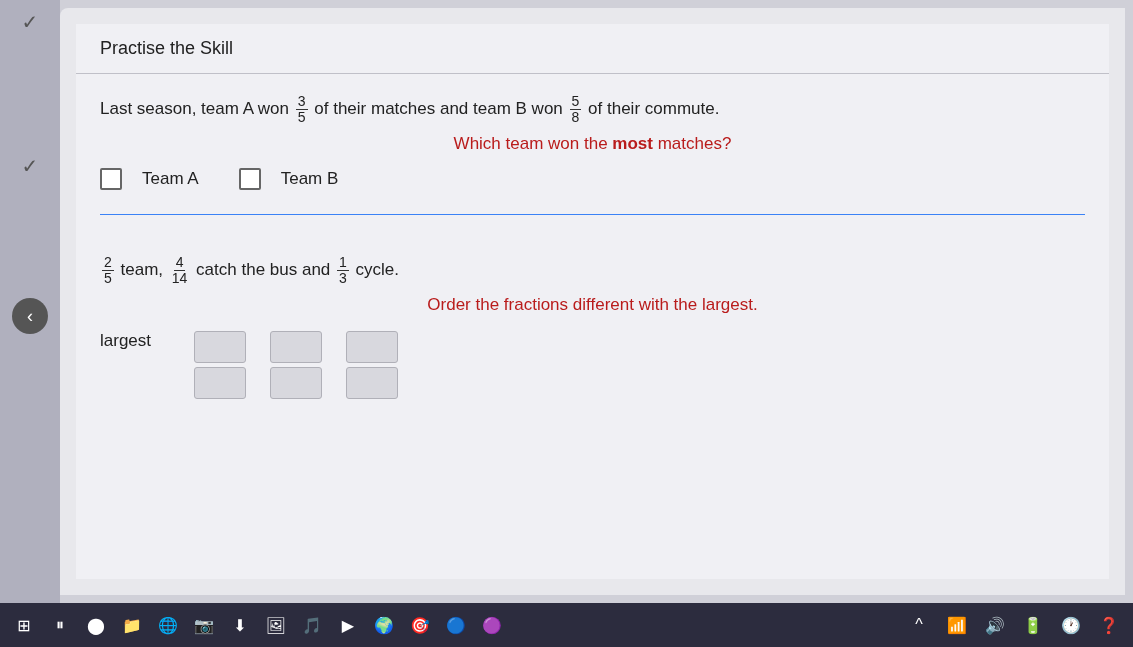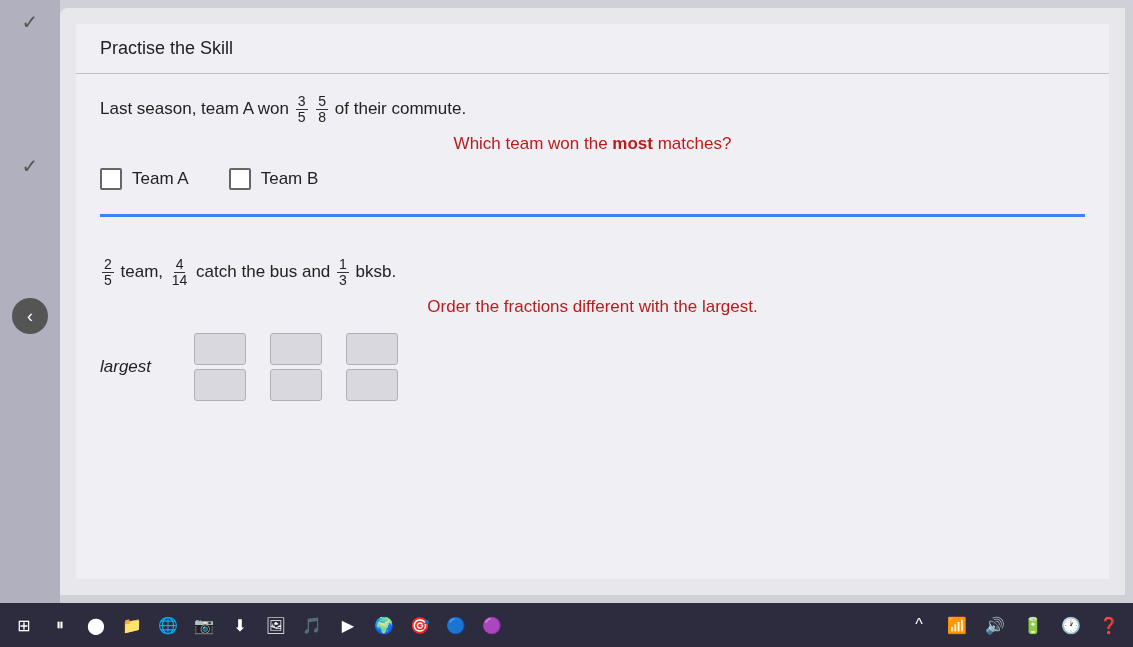--- a/index.html
+++ b/index.html
@@ -78,21 +78,21 @@
 
     .section-body {
       padding: 20px 24px;
       background: #f0f0f4;
       height: calc(100% - 50px);
     }
 
     .question-block {
       margin-bottom: 30px;
       padding-bottom: 24px;
-      border-bottom: 3px solid #3b82f6;
+      border-bottom: 1px solid #3b82f6;
     }
 
     .question-text {
       font-size: 17px;
       color: #222;
       line-height: 1.6;
       margin-bottom: 8px;
     }
 
     .question-sub {
@@ -126,21 +126,21 @@
     .checkbox-options {
       display: flex;
       gap: 40px;
       align-items: center;
       margin-top: 10px;
     }
 
     .checkbox-option {
       display: flex;
       align-items: center;
-      gap: 10px;
+      gap: 20px;
       cursor: pointer;
       justify-content: flex-end;
     }
 
     .checkbox-box {
       width: 22px;
       height: 22px;
       border: 2px solid #666;
       background: white;
       border-radius: 2px;
@@ -150,24 +150,22 @@
       font-size: 17px;
       color: #222;
     }
 
     .question-block2 {
       padding-top: 10px;
     }
 
     .fraction-input-row {
       display: flex;
-      align-items: center;
       gap: 24px;
       margin-top: 16px;
-      font-style: italic;
     }
 
     .largest-label {
       font-size: 17px;
       color: #222;
       min-width: 70px;
     }
 
     .fraction-input-box {
       display: flex;
@@ -241,20 +239,21 @@
 
     <div class="section-body">
 
       <div class="question-block">
         <div class="question-text">
           <span>Last season, team A won</span>
           <span class="fraction">
             <span class="num">3</span>
             <span class="den">5</span>
           </span>
+          <span>of their matches and team B won</span>
           <span class="fraction">
             <span class="num">5</span>
             <span class="den">8</span>
           </span>
           <span>of their commute.</span>
         </div>
         <div class="question-sub">
           <span>Which team won the</span>
           <span class="bold">most</span>
           <span>matches?</span>
@@ -283,21 +282,21 @@
           <span class="fraction">
             <span class="num">4</span>
             <span class="den">14</span>
           </span>
           <span>catch the bus and</span>
           <span> </span>
           <span class="fraction">
             <span class="num">1</span>
             <span class="den">3</span>
           </span>
-          <span>bksb.</span>
+          <span>cycle.</span>
         </div>
         <div class="question-sub">
           <span>Order the fractions different with the largest.</span>
         </div>
         <div class="fraction-input-row">
           <span class="largest-label">largest</span>
           <div class="fraction-input-box">
             <div class="input-cell"></div>
             <div class="input-cell"></div>
           </div>

